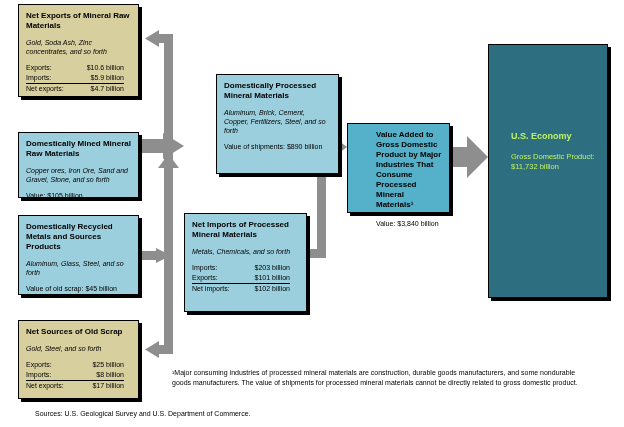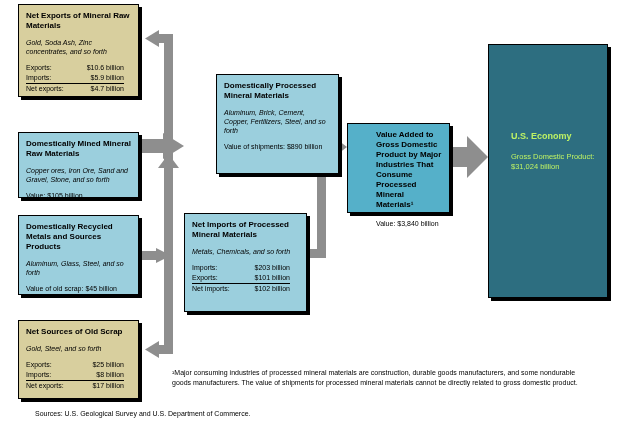--- a/index.html
+++ b/index.html
@@ -173,19 +173,19 @@
     </div>
   </div>
 
   <div id="box-g" class="node mblue">
     <div class="box-title">Value Added to Gross Domestic Product by Major Industries That Consume Processed Mineral Materials¹</div>
     <div class="box-value">Value: $3,840 billion</div>
   </div>
 
   <div id="box-h" class="node teal">
     <div class="box-title">U.S. Economy</div>
-    <div class="box-value">Gross Domestic Product: $31,024 billion</div>
+    <div class="box-value">Gross Domestic Product: $11,732 billion</div>
   </div>
 
   <div class="footnote">¹Major consuming industries of processed mineral materials are construction, durable goods manufacturers, and some nondurable goods manufacturers. The value of shipments for processed mineral materials cannot be directly related to gross domestic product.</div>
   <div class="sources">Sources: U.S. Geological Survey and U.S. Department of Commerce.</div>
 
 </div>
 
 </body></html>

